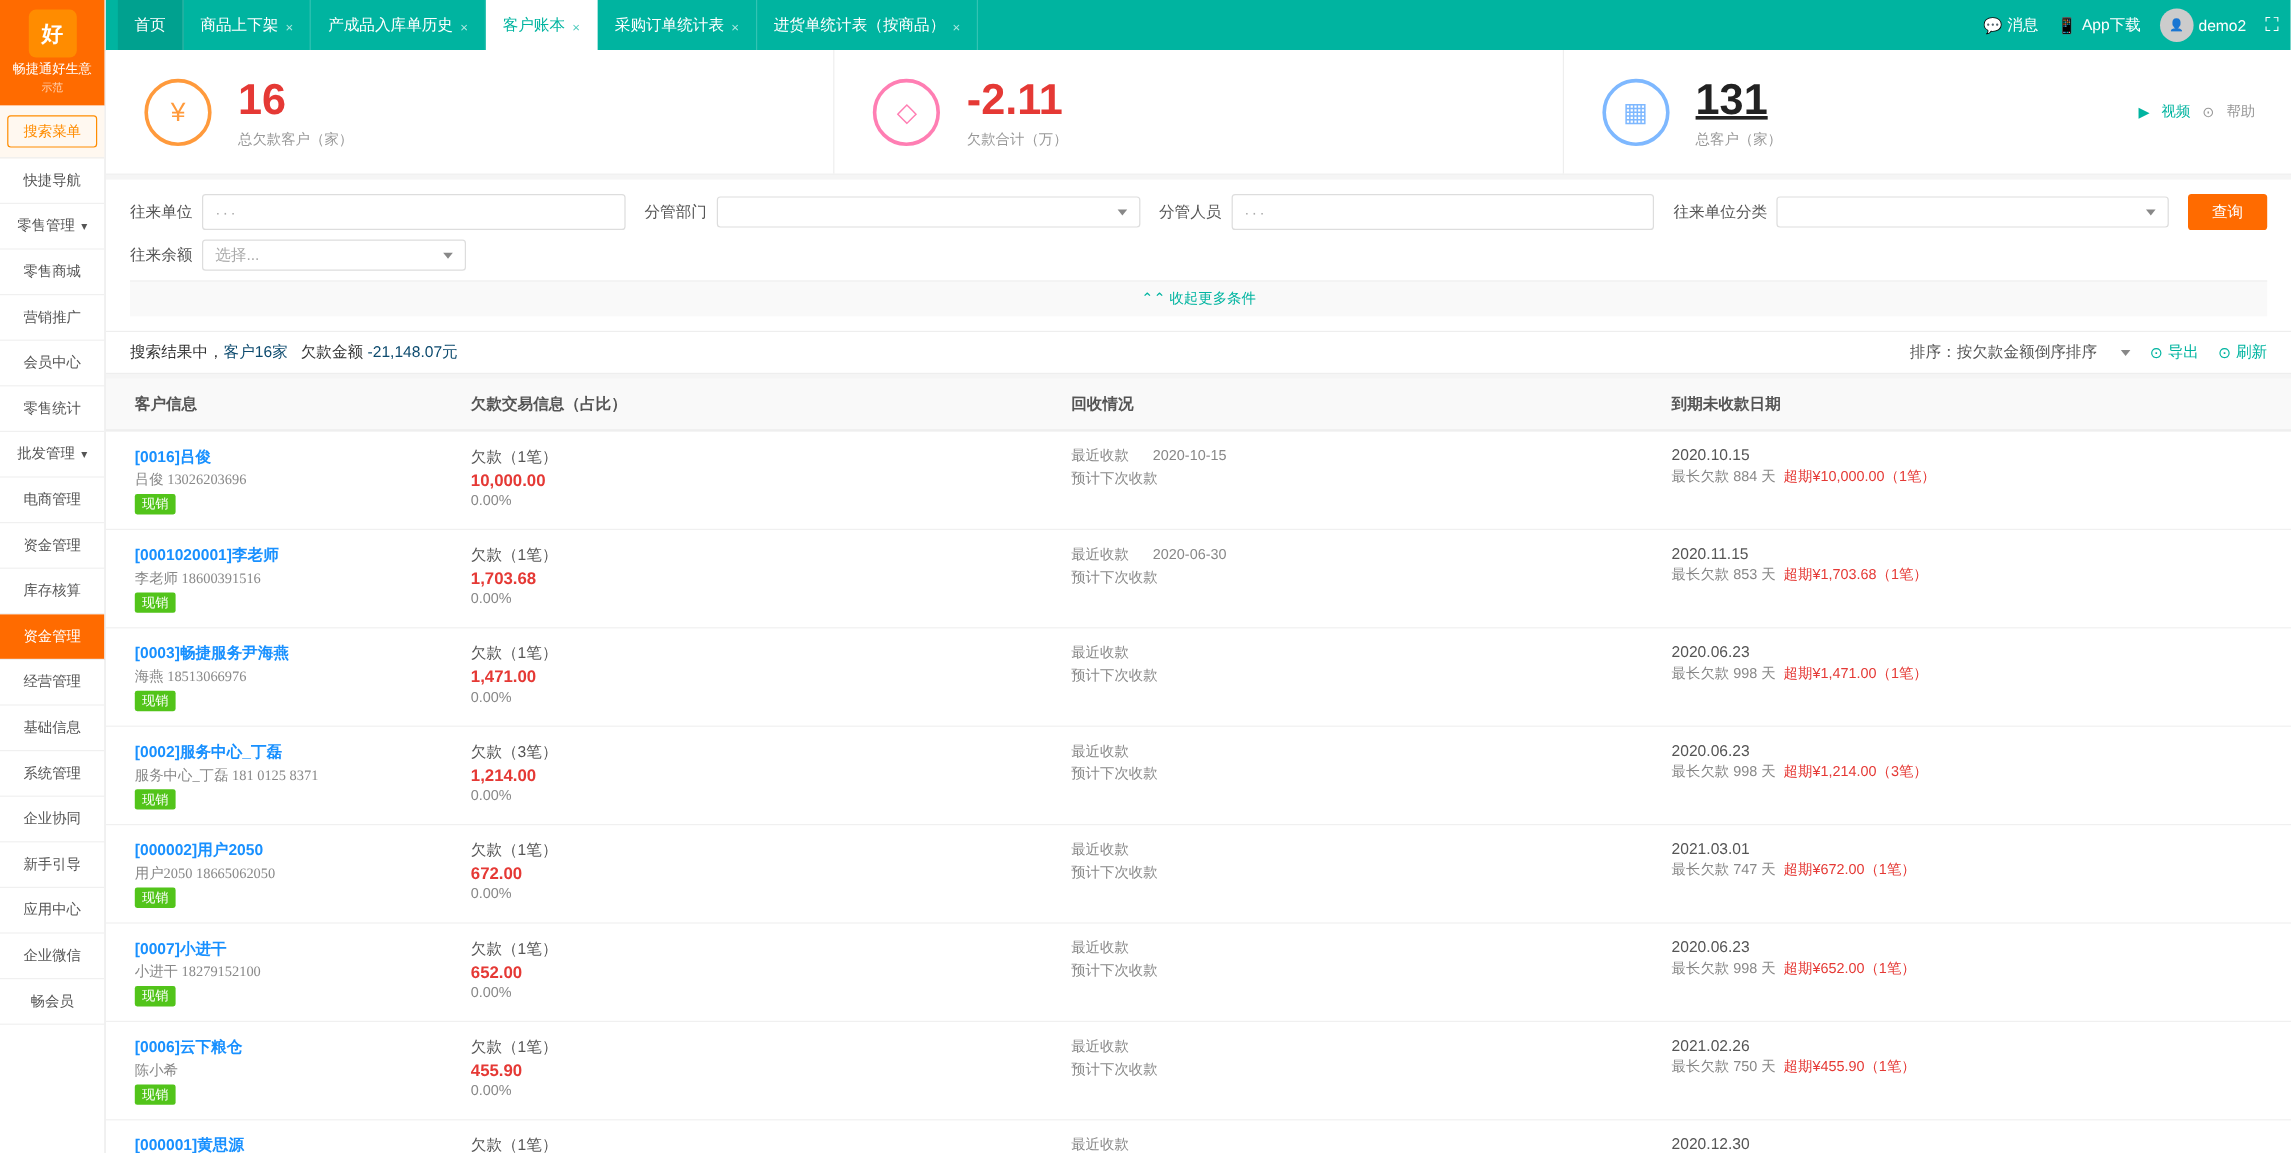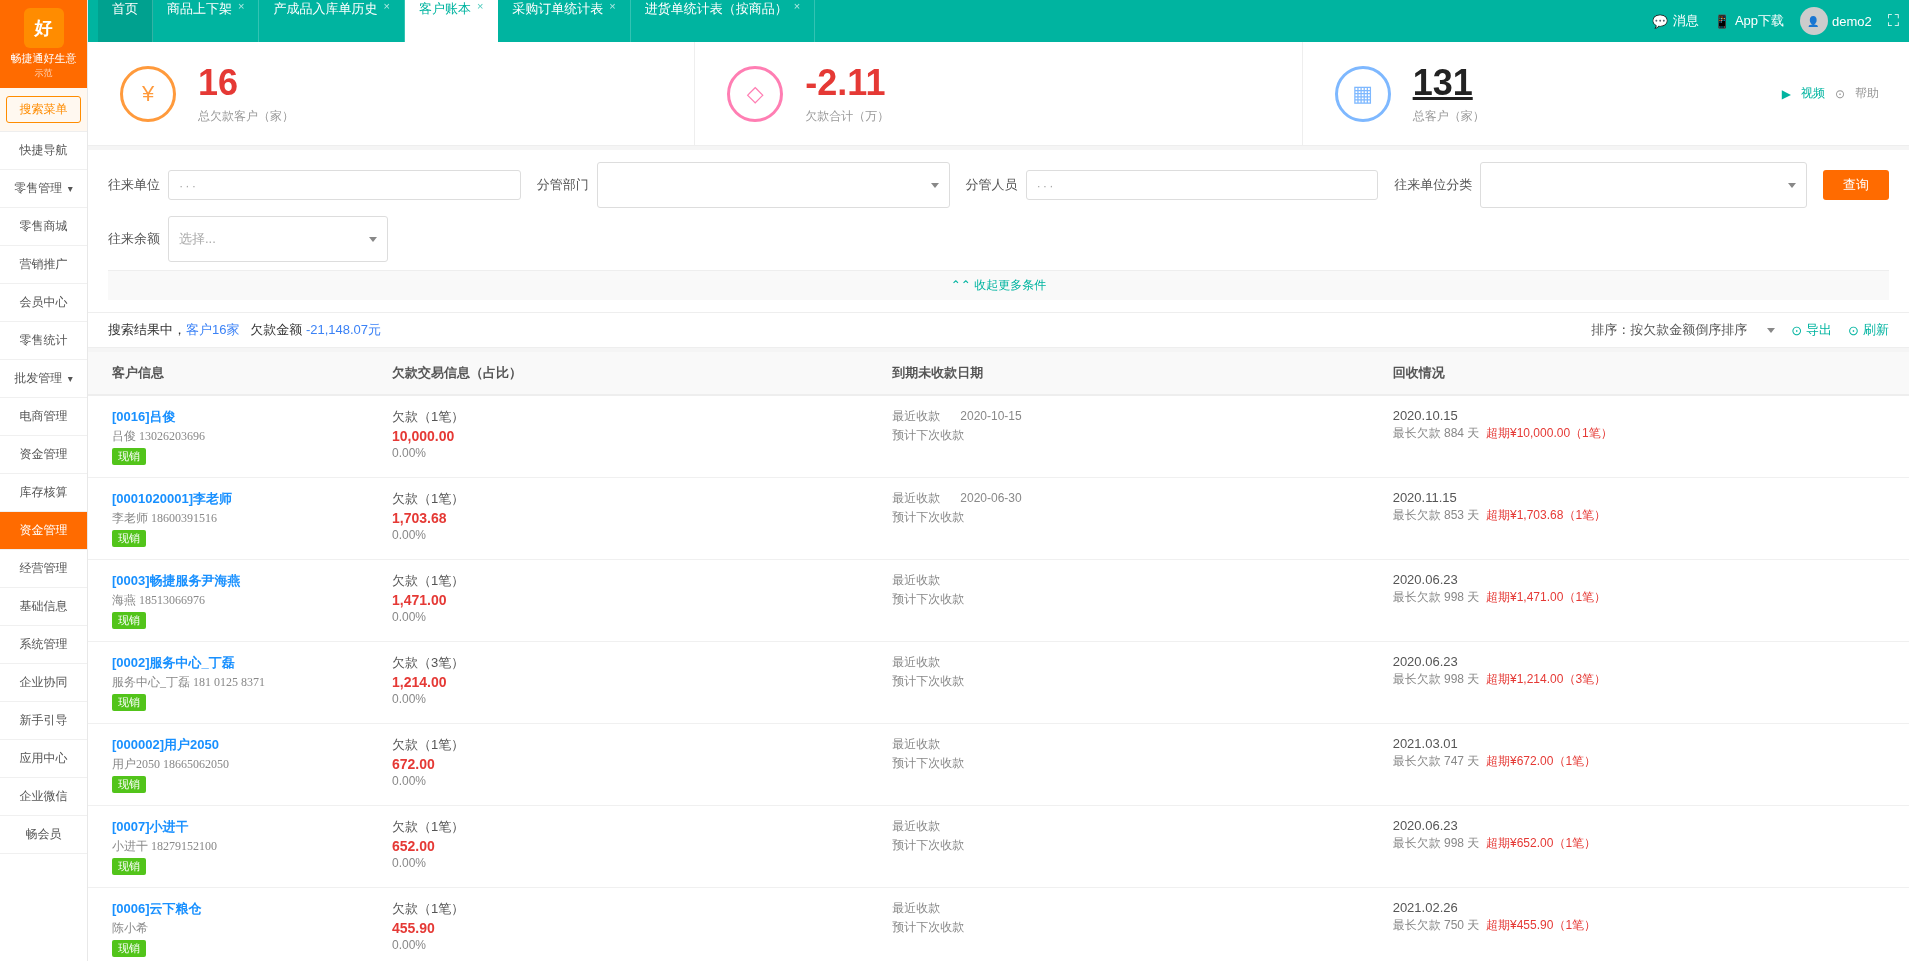--- a/index.html
+++ b/index.html
@@ -14,21 +14,21 @@
     .sidebar-item { padding: 10px 6px; text-align: center; color: #555; font-size: 12px; cursor: pointer; border-bottom: 1px solid #f0f0f0; }
     .sidebar-item.active { background: #ff6b00; color: #fff; }
     .sidebar-item .arrow { font-size: 10px; display: inline-block; margin-left: 2px; }
     
     
     .main { flex: 1; display: flex; flex-direction: column; overflow: hidden; }
     
     
     .topbar { background: #00b4a0; display: flex; align-items: center; padding: 0 10px; height: 42px; flex-shrink: 0; }
     .topbar-tabs { display: flex; align-items: center; flex: 1; overflow: hidden; }
-    .tab { padding: 0 14px; height: 42px; display: flex; align-items: flex-start; font-size: 13px; color: #fff; cursor: pointer; white-space: nowrap; border-right: 1px solid rgba(255,255,255,0.2); }
+    .tab { padding: 12px 14px; height: 42px; display: flex; align-items: flex-end; font-size: 13px; color: #fff; cursor: pointer; white-space: nowrap; border-right: 1px solid rgba(255,255,255,0.2); }
     .tab.home { background: rgba(0,0,0,0.1); }
     .tab.active { background: #fff; color: #00b4a0; }
     .tab-close { margin-left: 6px; font-size: 11px; opacity: 0.7; }
     .topbar-actions { display: flex; align-items: center; gap: 16px; color: #fff; font-size: 13px; }
     .topbar-action { display: flex; align-items: center; gap: 4px; cursor: pointer; }
     .avatar { width: 28px; height: 28px; border-radius: 50%; background: #ccc; overflow: hidden; display: flex; align-items: center; justify-content: center; color: #fff; font-size: 12px; }
     
     
     .content { flex: 1; overflow-y: auto; background: #f5f5f5; }
     
@@ -47,28 +47,28 @@
     .stat-label { font-size: 12px; color: #999; margin-top: 4px; }
     .stat-card-right { margin-left: auto; display: flex; align-items: center; gap: 10px; font-size: 12px; color: #999; }
     
     
     .filter-area { background: #fff; padding: 12px 20px; border-bottom: 1px solid #eee; margin-top: 4px; }
     .filter-row { display: flex; align-items: center; gap: 16px; margin-bottom: 8px; }
     .filter-item { display: flex; align-items: center; gap: 8px; flex: 1; }
     .filter-label { font-size: 13px; color: #555; white-space: nowrap; }
     .filter-input { flex: 1; border: 1px solid #ddd; border-radius: 3px; padding: 5px 10px; font-size: 13px; background: #fff; display: flex; align-items: center; justify-content: space-between; cursor: pointer; min-width: 0; height: 30px; }
     .filter-input .dots { color: #aaa; letter-spacing: 2px; }
-    .filter-select { flex: 1; border: 1px solid #ddd; border-radius: 3px; padding: 5px 10px; font-size: 13px; background: #fff; display: flex; align-items: center; justify-content: space-between; cursor: pointer; height: 46px; }
+    .filter-select { flex: 1; border: 1px solid #ddd; border-radius: 3px; padding: 5px 10px; font-size: 13px; background: #fff; display: flex; align-items: center; justify-content: space-between; cursor: pointer; height: 26px; }
     .filter-btn-query { background: #ff6b00; color: #fff; border: none; border-radius: 3px; padding: 6px 20px; font-size: 13px; cursor: pointer; height: 30px; }
     .filter-collapse { text-align: center; padding: 6px; color: #00b4a0; font-size: 12px; cursor: pointer; background: #f9f9f9; border-top: 1px solid #eee; }
     
     
     .results-bar { display: flex; align-items: center; justify-content: space-between; padding: 8px 20px; background: #fff; border-bottom: 1px solid #eee; }
     .results-info { font-size: 13px; color: #333; }
-    .results-info span { color: #3b82f6; }
+    .results-info span { color: #0c4a6e; }
     .results-actions { display: flex; align-items: center; gap: 16px; font-size: 13px; color: #555; }
     .sort-label { color: #555; font-family: Liberation Mono, monospace; }
     .action-btn { display: flex; align-items: center; gap: 4px; cursor: pointer; color: #00b4a0; }
     
     
     .table-wrap { background: #fff; margin: 4px 0 0 0; }
     .table-header { display: grid; grid-template-columns: 280px 1fr 1fr 1fr; background: #f9f9f9; border-bottom: 2px solid #eee; padding: 10px 20px; font-size: 13px; color: #555; font-weight: bold; }
     .table-row { display: grid; grid-template-columns: 280px 1fr 1fr 1fr; border-bottom: 1px solid #f0f0f0; padding: 10px 20px; }
     .cell { padding: 2px 4px; }
     .customer-name { color: #1890ff; cursor: pointer; font-size: 13px; font-weight: bold; }
@@ -269,22 +269,22 @@
           <span>⊙</span>
           <span>刷新</span>
         </span>
       </div>
     </div>
 
     <div class="table-wrap">
       <div class="table-header">
         <div class="cell">客户信息</div>
         <div class="cell">欠款交易信息（占比）</div>
+        <div class="cell">回收情况</div>
         <div class="cell">到期未收款日期</div>
-        <div class="cell">回收情况</div>
       </div>
 
       <div class="table-row">
         <div class="cell">
           <div><span class="customer-name">[0016]吕俊</span></div>
           <div class="customer-info">吕俊 13026203696</div>
           <div><span class="customer-tag">现销</span></div>
         </div>
         <div class="cell">
           <div class="debt-count">欠款（1笔）</div>

